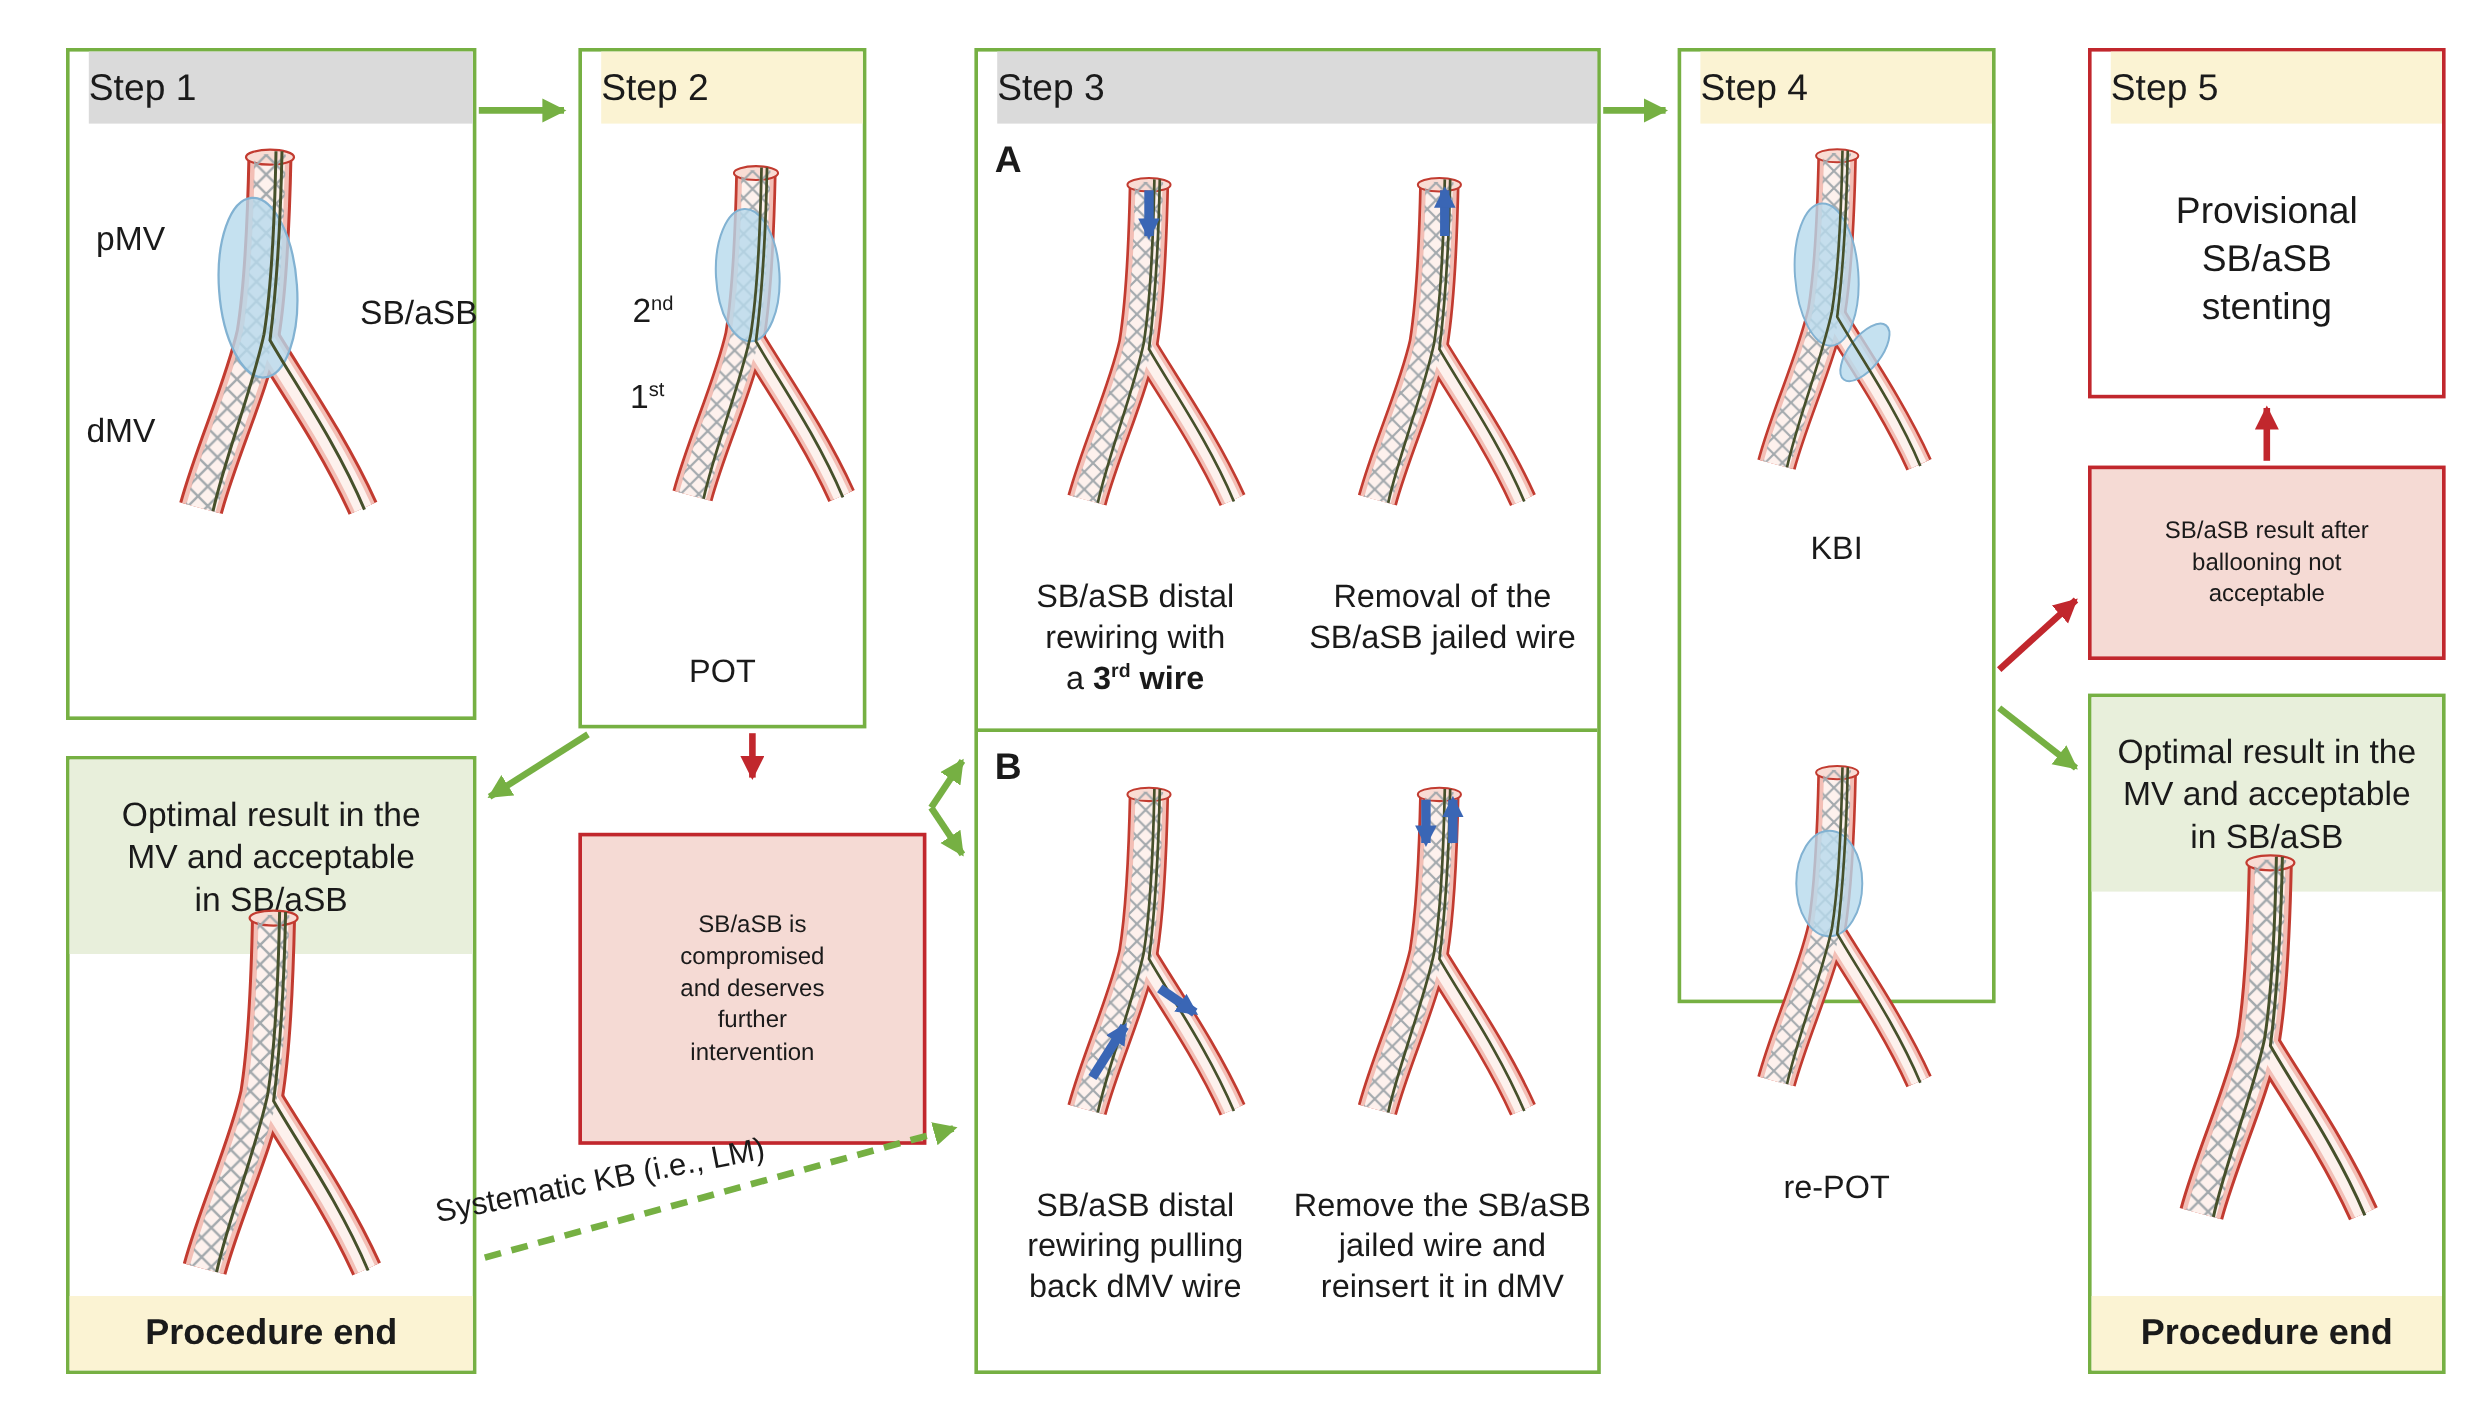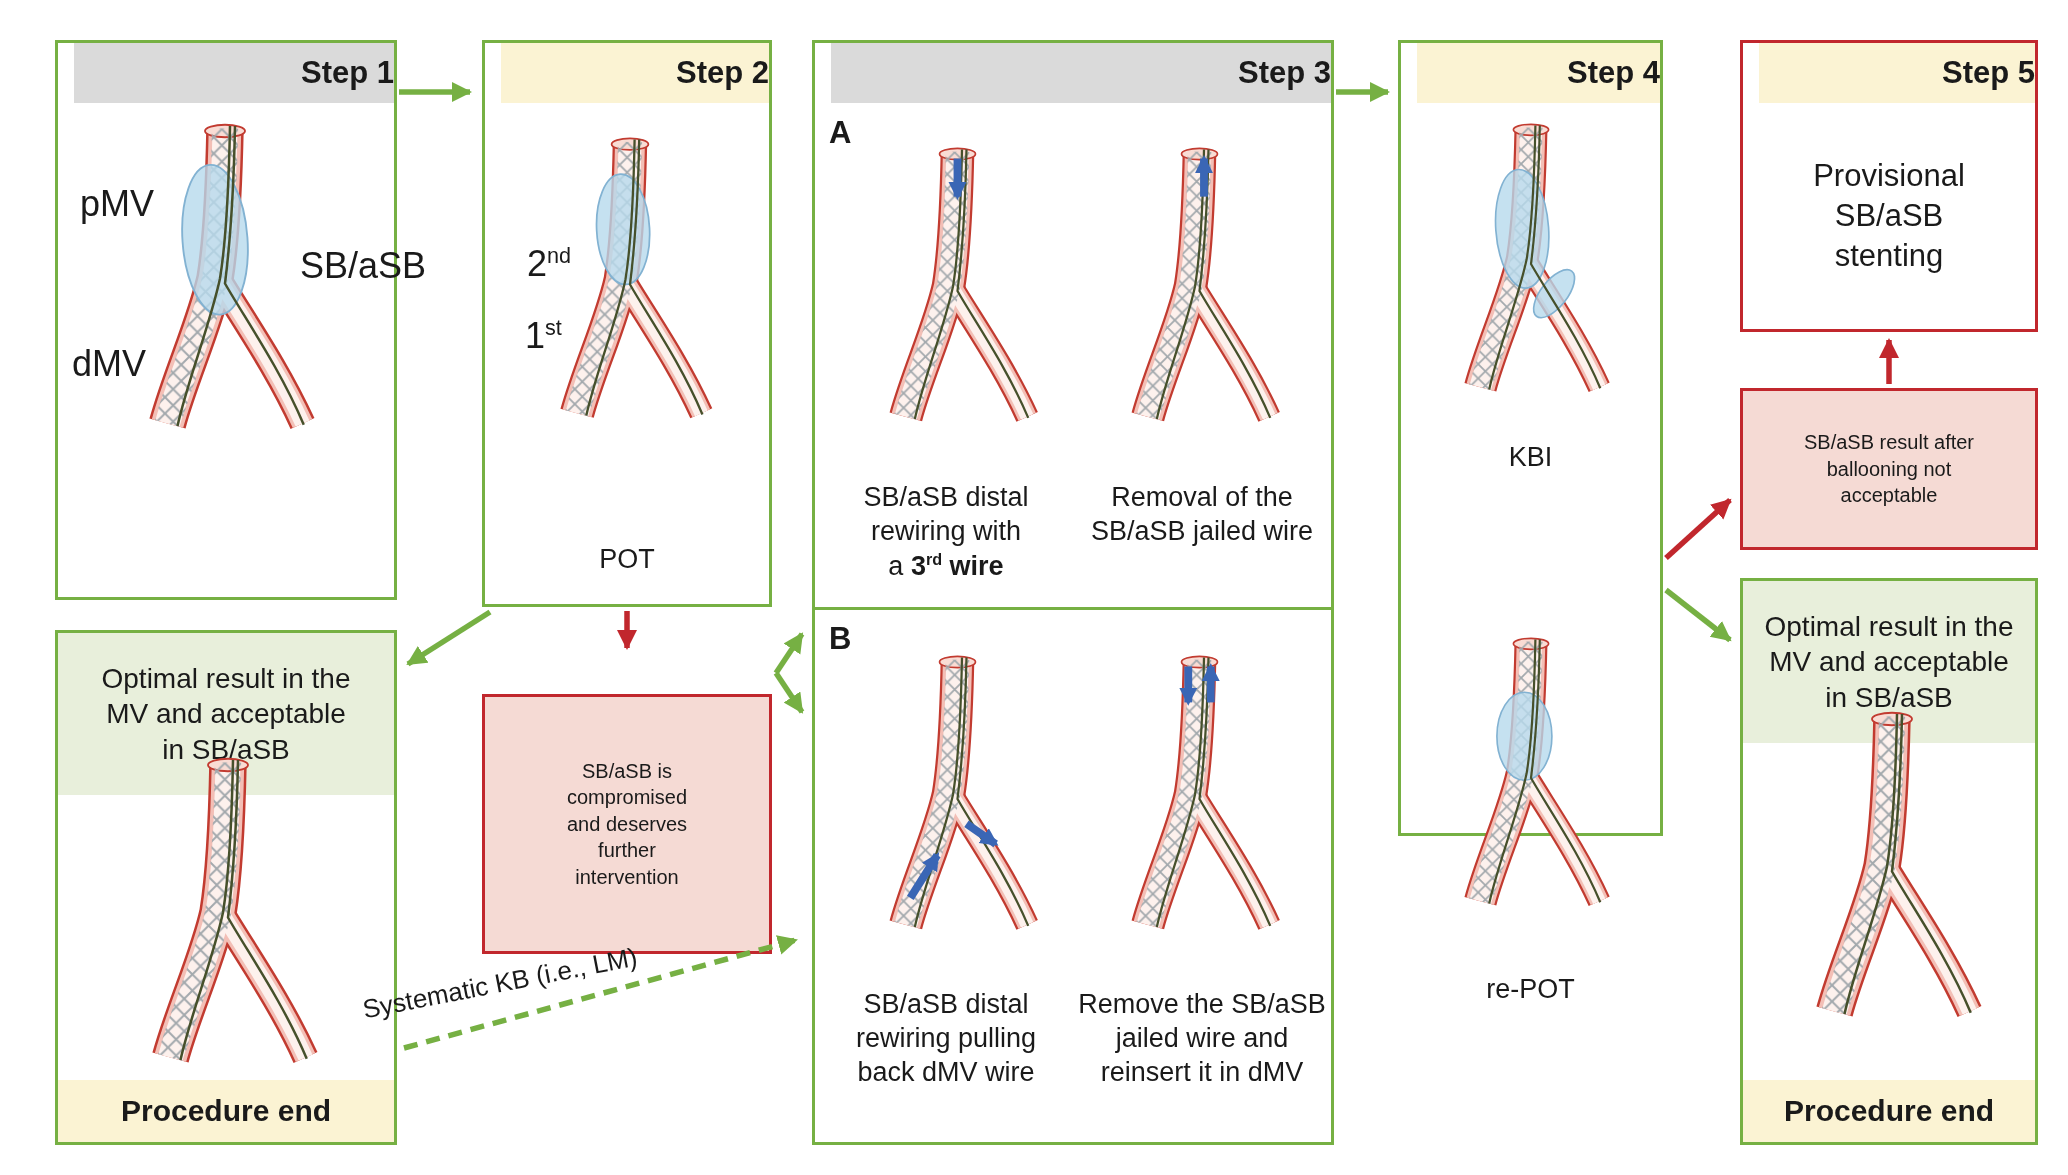--- a/index.html
+++ b/index.html
@@ -10,25 +10,25 @@
     --pink:#f5dad4;
     --tint:#e8efdb;
     --ink:#1a1a1a;
   }
   *{box-sizing:border-box;margin:0;padding:0}
   body{background:#fff;font-family:"Liberation Sans",sans-serif;color:var(--ink)}
   .canvas{position:relative;width:2068px;height:1175px;background:#fff;overflow:hidden}
   .box{position:absolute;background:#fff;border:3px solid var(--green)}
   .box.redb{border-color:var(--red)}
   .hdr{position:absolute;left:16px;right:0;top:0;height:60px;line-height:60px;
-       text-align:right;font-weight:bold;font-size:31px}
+       text-align:left;font-weight:normal;font-size:31px}
   .hdr.gray{background:var(--grayhdr)}
   .hdr.cream{background:var(--cream)}
   .illo{position:absolute}
-  .lbl{position:absolute;font-size:36px;white-space:nowrap}
+  .lbl{position:absolute;font-size:28px;white-space:nowrap}
   .cap{position:absolute;font-size:27px;line-height:1.25;text-align:center}
   .pre{white-space:pre-line}
   .tinthdr{position:absolute;left:0;right:0;top:0;background:var(--tint);
        text-align:center;font-size:28px;line-height:1.26;padding:28px 0}
   .ftr{position:absolute;left:0;right:0;bottom:0;height:62px;line-height:62px;
        background:var(--cream);text-align:center;font-weight:bold;font-size:30px}
   .redbox{position:absolute;background:var(--pink);border:3px solid var(--red);
        display:flex;align-items:center;justify-content:center;
        text-align:center;font-size:20px;line-height:1.32}
   .band{position:absolute;left:0;right:0;background:var(--grayhdr);height:45px;
@@ -99,21 +99,21 @@
           <path d="M96,128 C114,158 142,198 162,242" fill="none" stroke="#fdf1ed" stroke-width="12"></path>
           <path d="M100,6 C99,55 97,95 92,126 C84,162 64,205 54,242" fill="none" stroke="#fdf1ed" stroke-width="20"></path>
           <ellipse cx="100" cy="8" rx="16" ry="5" fill="#f9dcd4" stroke="#c23b30" stroke-width="1.5"></ellipse>
           <path d="M100,6 C99,55 97,95 92,126 C84,162 64,205 54,242" fill="none" stroke="url(#mesh)" stroke-width="21"></path>
           <path d="M104,4 C103,55 101,95 96,126 C88,163 70,208 62,244" fill="none" stroke="#46502b" stroke-width="2"></path>
           <path d="M108,4 C107,55 104,98 100,130 C116,158 144,198 163,243" fill="none" stroke="#46502b" stroke-width="2"></path>
         </svg></div>
     <div class="ftr">Procedure end</div>
   </div>
 
-  <div class="box" style="left:482px;top:40px;width:290px;height:567px">
+  <div class="box" style="left:482px;top:40px;width:240px;height:567px">
     <div class="hdr cream">Step 2</div>
     <div class="illo" style="left:30px;top:92px;width:230px;height:299px"><svg viewBox="0 0 200 260" width="100%" height="100%" preserveAspectRatio="xMidYMid meet">
           <path d="M96,128 C114,158 142,198 162,242" fill="none" stroke="#c23b30" stroke-width="21"></path>
           <path d="M100,6 C99,55 97,95 92,126 C84,162 64,205 54,242" fill="none" stroke="#c23b30" stroke-width="30"></path>
           <path d="M96,128 C114,158 142,198 162,242" fill="none" stroke="#f3bfb6" stroke-width="17"></path>
           <path d="M100,6 C99,55 97,95 92,126 C84,162 64,205 54,242" fill="none" stroke="#f3bfb6" stroke-width="26"></path>
           <path d="M96,128 C114,158 142,198 162,242" fill="none" stroke="#fdf1ed" stroke-width="12"></path>
           <path d="M100,6 C99,55 97,95 92,126 C84,162 64,205 54,242" fill="none" stroke="#fdf1ed" stroke-width="20"></path>
           <ellipse cx="100" cy="8" rx="16" ry="5" fill="#f9dcd4" stroke="#c23b30" stroke-width="1.5"></ellipse>
           <path d="M100,6 C99,55 97,95 92,126 C84,162 64,205 54,242" fill="none" stroke="url(#mesh)" stroke-width="21"></path>

